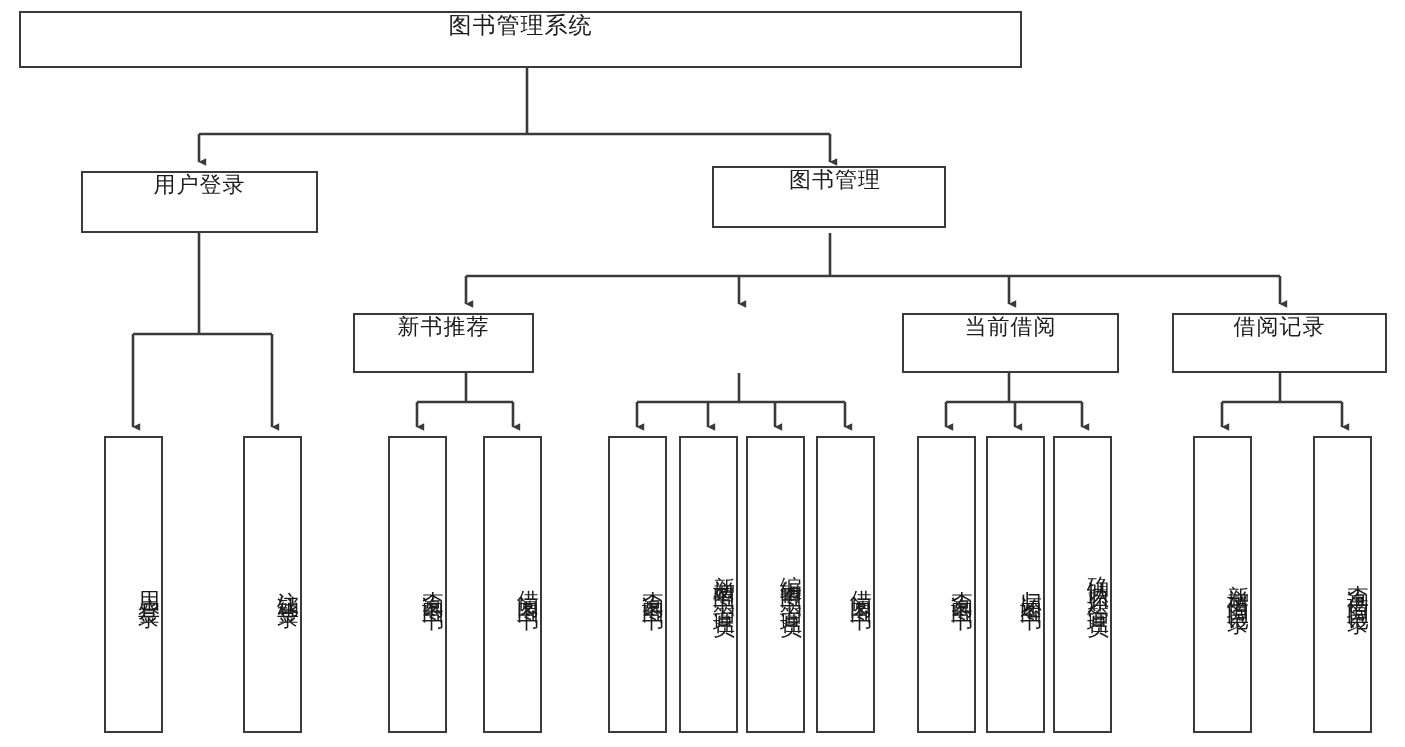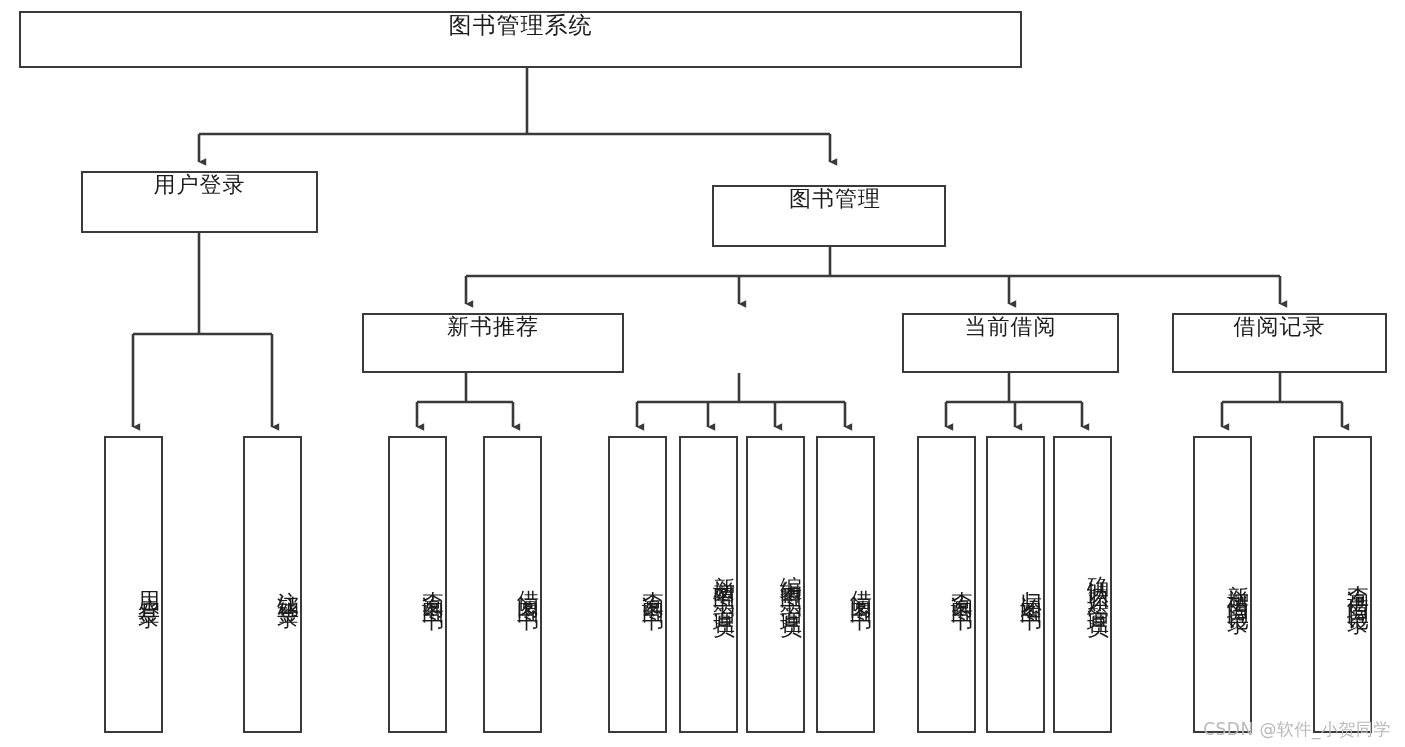--- a/index.html
+++ b/index.html
@@ -127,25 +127,25 @@
   </svg>
 
   <div class="node node-h node-root" style="left:19px; top:11px; width:1003px; height:57px;">
     <span>图书管理系统</span>
   </div>
 
   <div class="node node-h" style="left:81px; top:171px; width:237px; height:62px;">
     <span>用户登录</span>
   </div>
 
-  <div class="node node-h" style="left:712px; top:185px; width:234px; height:62px;padding-left:12px;">
+  <div class="node node-h" style="left:712px; top:166px; width:234px; height:62px;padding-left:12px;">
     <span>图书管理</span>
   </div>
 
-  <div class="node node-h" style="left:362px; top:313px; width:262px; height:60px;">
+  <div class="node node-h" style="left:353px; top:313px; width:181px; height:60px;">
     <span>新书推荐</span>
   </div>
 
 
   <div class="node node-h" style="left:902px; top:313px; width:217px; height:60px;">
     <span>当前借阅</span>
   </div>
 
   <div class="node node-h" style="left:1172px; top:313px; width:215px; height:60px;">
     <span>借阅记录</span>
@@ -196,15 +196,14 @@
   </div>
 
   <div class="node node-v" style="left:1193px; top:436px; width:59px; height:297px;">
     <span class="vlabel">新增借阅记录</span>
   </div>
 
   <div class="node node-v" style="left:1313px; top:436px; width:59px; height:297px;">
     <span class="vlabel">查询借阅记录</span>
   </div>
 
-  <div class="watermark">CSDN @软件_小贺同学</div>
 
 </div>
 
 </body></html>

